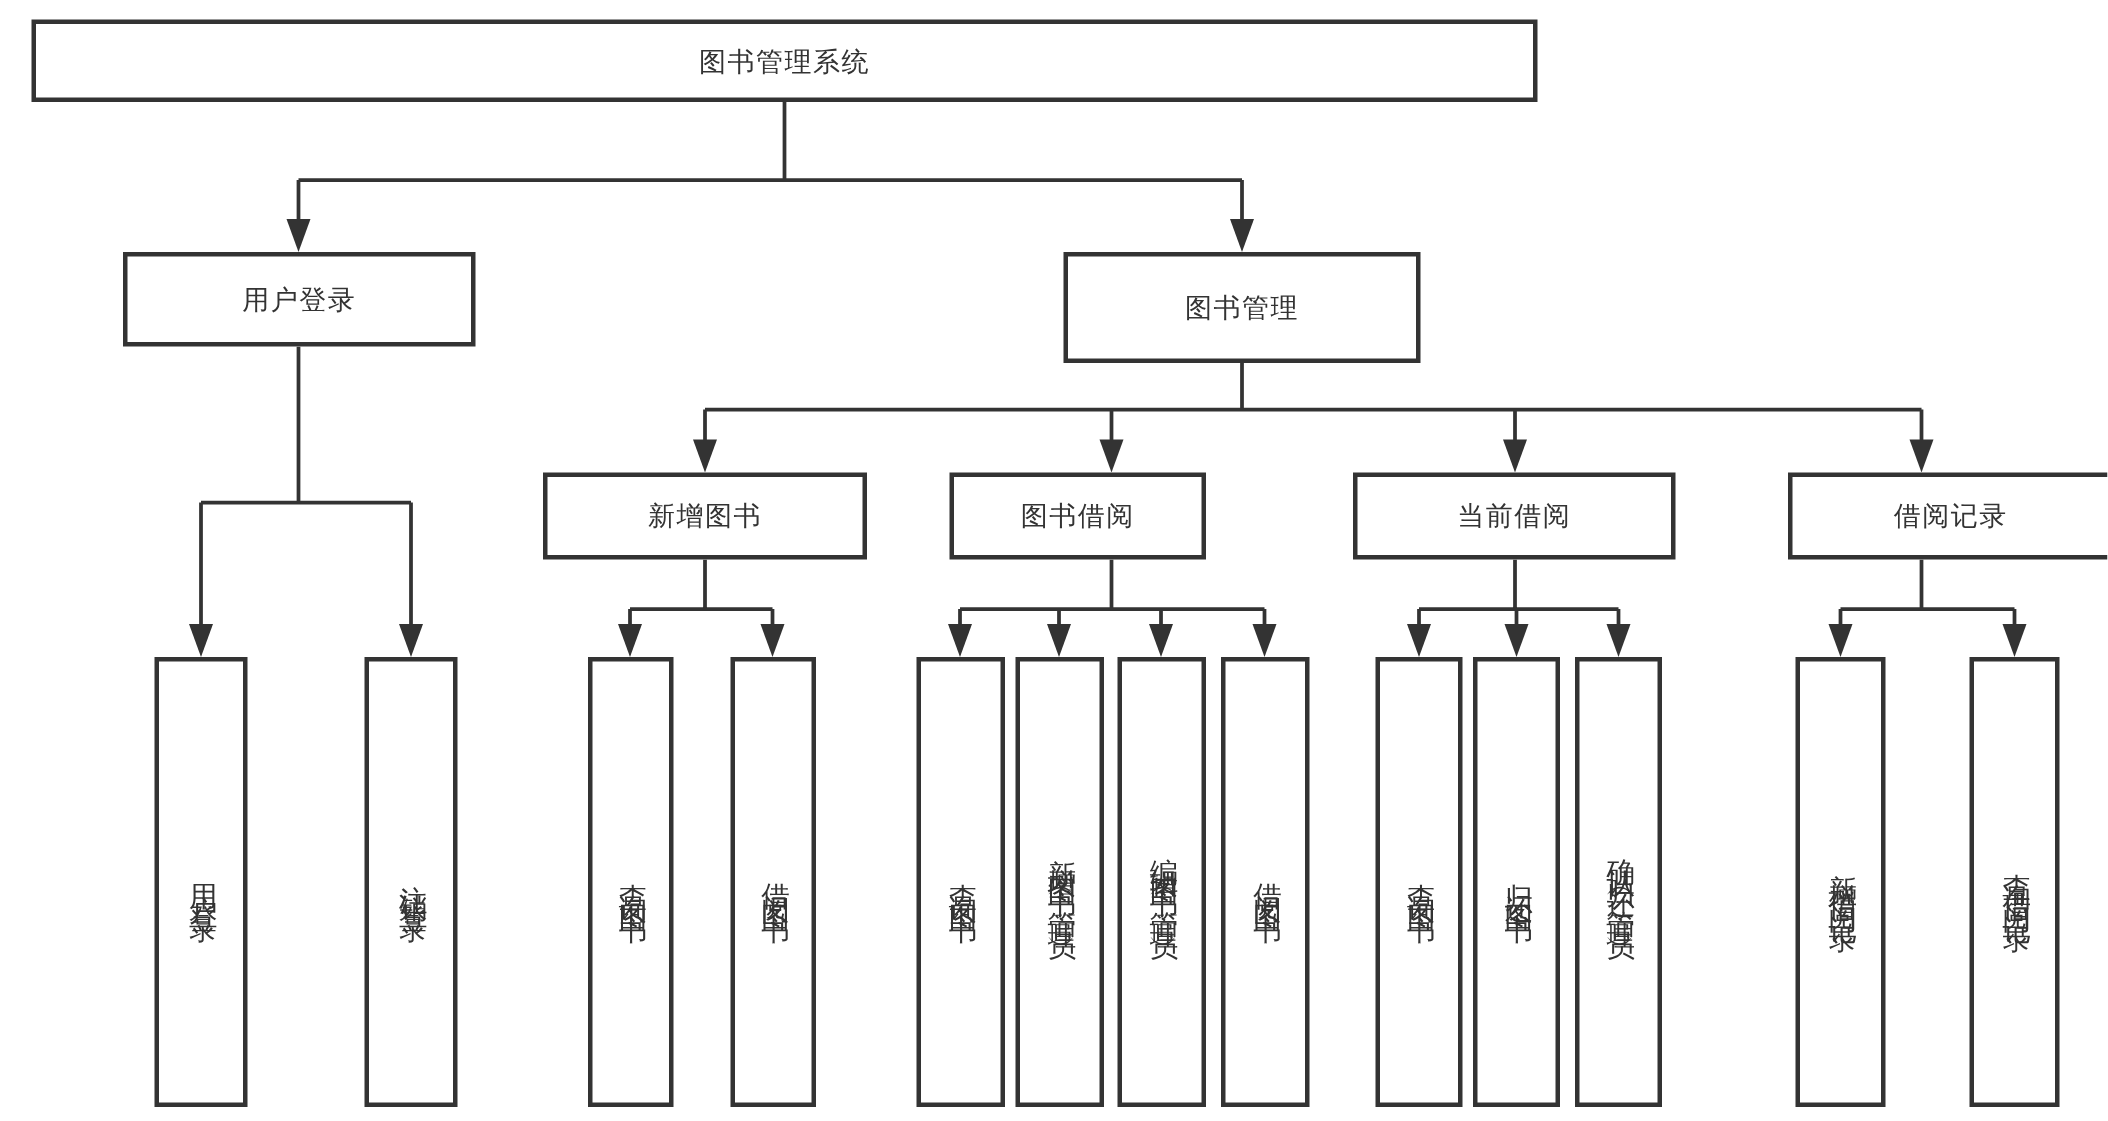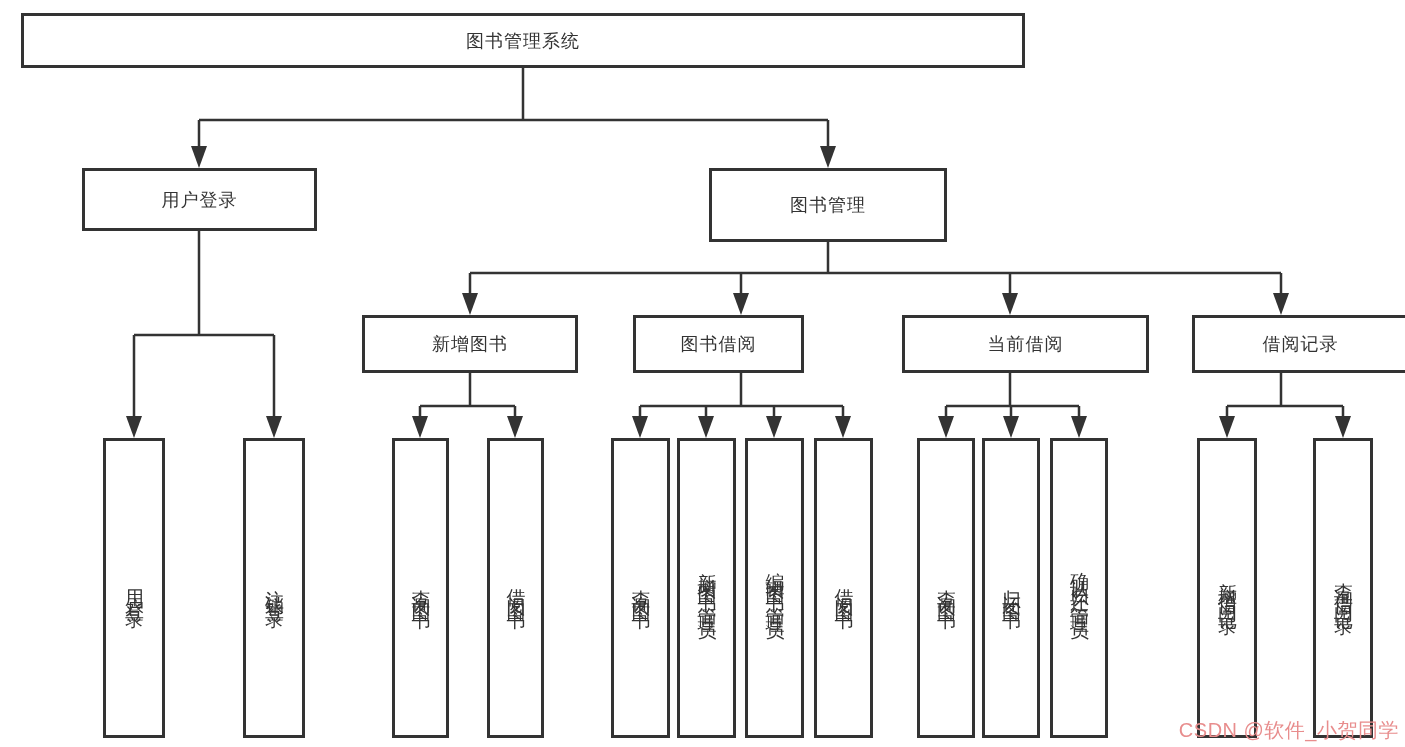--- a/index.html
+++ b/index.html
@@ -24,21 +24,21 @@
     writing-mode: vertical-rl; text-orientation: mixed;
     font-size:19px; color:#333333; letter-spacing:7px; line-height:1.1;
     white-space:nowrap;
   }
   
   #node-root            { left:21px;   top:13px;  width:1004px; height:55px; }
   #node-user-login      { left:82px;   top:168px; width:235px;  height:63px; }
   #node-book-management { left:709px;  top:168px; width:238px;  height:74px; }
   #node-new-book-recommend { left:362px;  top:315px; width:216px; height:58px; font-size:19px; }
   #node-book-borrowing     { left:633px;  top:315px; width:171px; height:58px; }
-  #node-current-borrowing  { left:902px;  top:315px; width:247px; height:58px; }
+  #node-current-borrowing  { left:902px;  top:315px; width:215px; height:58px; }
   #node-borrow-records     { left:1173px; top:315px; width:217px; height:58px;margin-left:19px; }
   
   #leaf-user-login          { left:103px;  width:62px; }
   #leaf-logout              { left:243px;  width:62px; }
   #leaf-search-book-rec     { left:392px;  width:57px; }
   #leaf-borrow-book-rec     { left:487px;  width:57px; }
   #leaf-search-book-borrow  { left:611px;  width:59px; }
   #leaf-add-book-admin      { left:677px;  width:59px; }
   #leaf-edit-book-admin     { left:745px;  width:59px; }
   #leaf-borrow-book         { left:814px;  width:59px; }
@@ -161,14 +161,13 @@
     <span>确认归还（管理员）</span>
   </div>
 
   <div class="leaf" id="leaf-add-borrow-record">
     <span>新增借阅记录</span>
   </div>
   <div class="leaf" id="leaf-search-borrow-record">
     <span>查询借阅记录</span>
   </div>
 
-  <div class="watermark">CSDN @软件_小贺同学</div>
 </div>
 
 </body></html>

